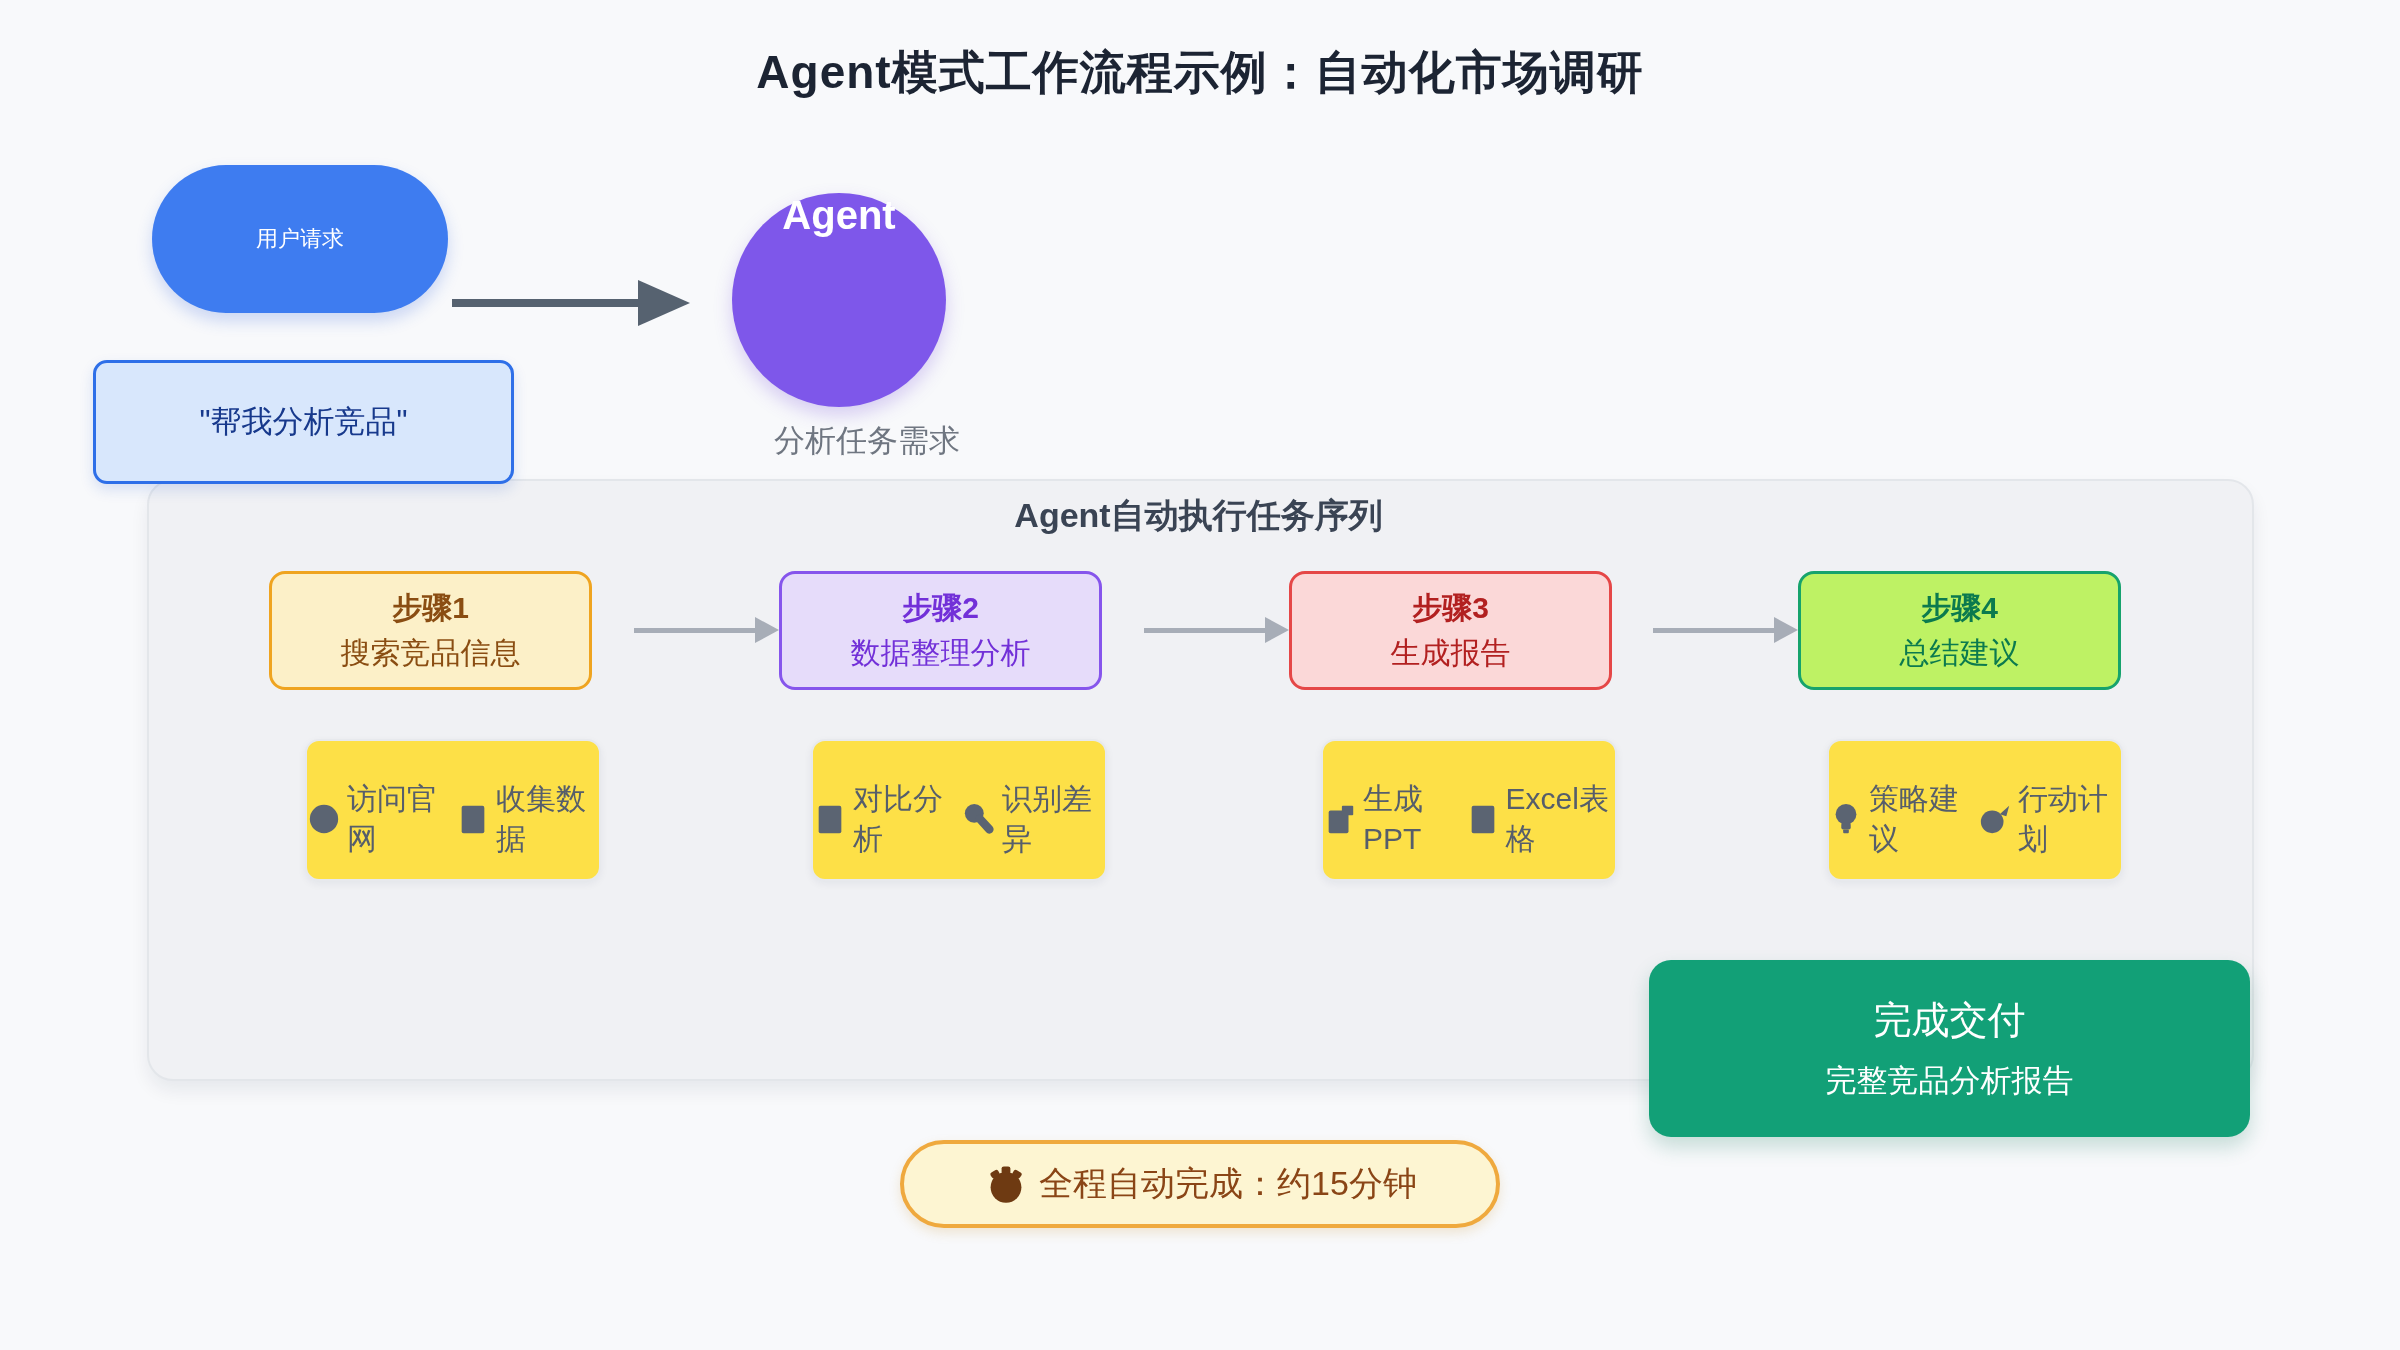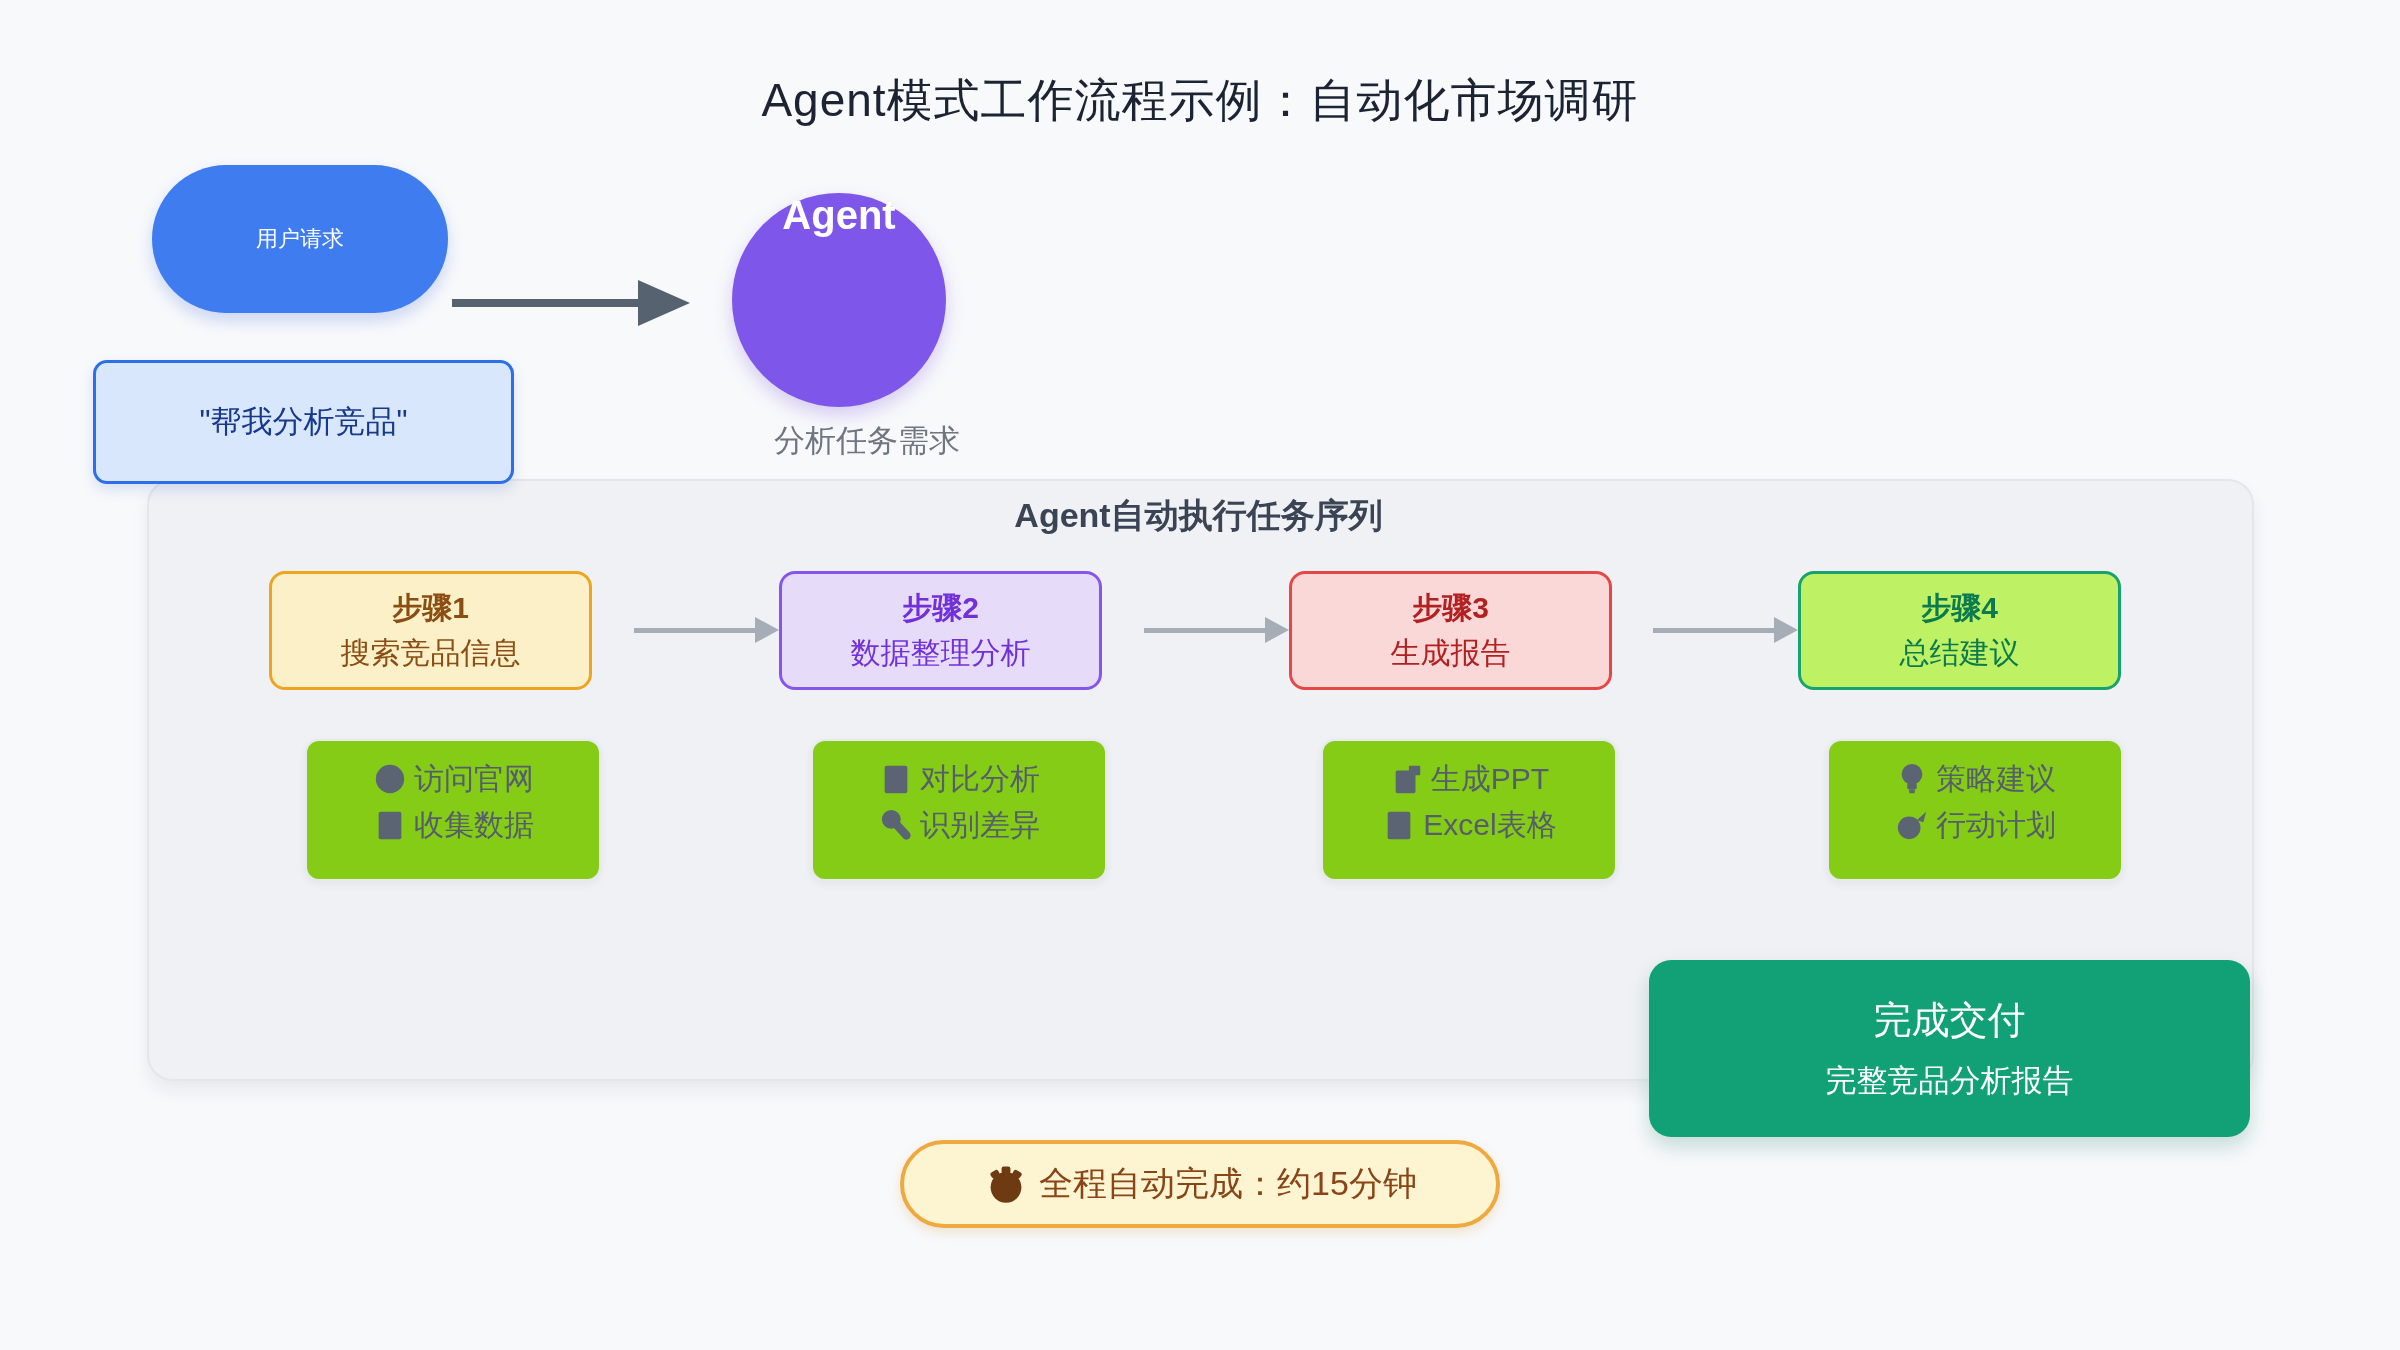--- a/index.html
+++ b/index.html
@@ -1,20 +1,20 @@
 <!DOCTYPE html>
 <html><head>
 <meta charset="utf-8">
 <style>
   html,body{margin:0;padding:0;background:#f8f9fb;}
   body{font-family:"Liberation Sans","DejaVu Sans",sans-serif;}
   .stage{position:relative;width:2400px;height:1350px;background:#f8f9fb;overflow:hidden;}
 
   .page-title{position:absolute;left:0;right:0;top:42px;text-align:center;
-    font-size:46px;font-weight:normal;color:#1c2433;letter-spacing:1px;margin-top:28px;}
+    font-size:46px;font-weight:bold;color:#1c2433;letter-spacing:1px;}
 
   
   .user-pill{position:absolute;left:152px;top:165px;width:296px;height:148px;
     background:#3e7cf0;border-radius:74px;display:flex;align-items:center;justify-content:center;
     color:#fff;font-size:22px;box-shadow:0 8px 16px rgba(40,90,220,.22);}
 
   
   .arrow-main-line{position:absolute;left:452px;top:299px;width:188px;height:8px;background:#566270;}
   .arrow-main-head{position:absolute;left:638px;top:280px;width:0;height:0;
     border-left:52px solid #566270;border-top:23px solid transparent;border-bottom:23px solid transparent;}
@@ -48,23 +48,23 @@
   .step.s2{left:779px;background:#e6dcfa;border-color:#8655ec;color:#7230d8;}
   .step.s3{left:1289px;background:#fbd8d8;border-color:#e54747;color:#b22020;}
   .step.s4{left:1798px;background:#bef264;border-color:#16a36c;color:#0b7a4e;}
 
   
   .sarrow-line{position:absolute;top:628px;height:5px;background:#a7adb7;z-index:2;}
   .sarrow-head{position:absolute;top:617px;width:0;height:0;z-index:2;
     border-left:24px solid #a7adb7;border-top:13px solid transparent;border-bottom:13px solid transparent;}
 
   
-  .card{position:absolute;top:739px;width:296px;height:142px;background:#84cc16;
+  .card{position:absolute;top:739px;width:296px;height:142px;background:#fde047;
     border:2px solid #e7e9ed;border-radius:14px;box-sizing:border-box;z-index:2;
-    display:flex;flex-direction:column;align-items:center;padding-top:18px;gap:6px;
+    display:flex;align-items:center;padding-top:18px;gap:6px;
     box-shadow:0 3px 8px rgba(20,30,60,.06);}
   .card.c1{left:305px}.card.c2{left:811px}.card.c3{left:1321px}.card.c4{left:1827px}
   .task{display:flex;align-items:center;gap:6px;font-size:30px;color:#565e6b;line-height:40px;}
   .ticon{width:36px;height:36px;display:inline-flex;align-items:center;justify-content:center;}
   .ticon svg{display:block;}
 
   
   .delivery{position:absolute;left:1649px;top:960px;width:601px;height:177px;background:#12a077;
     border-radius:22px;display:flex;flex-direction:column;align-items:center;justify-content:center;gap:14px;
     color:#fff;z-index:4;box-shadow:0 10px 20px rgba(16,120,90,.22);}

